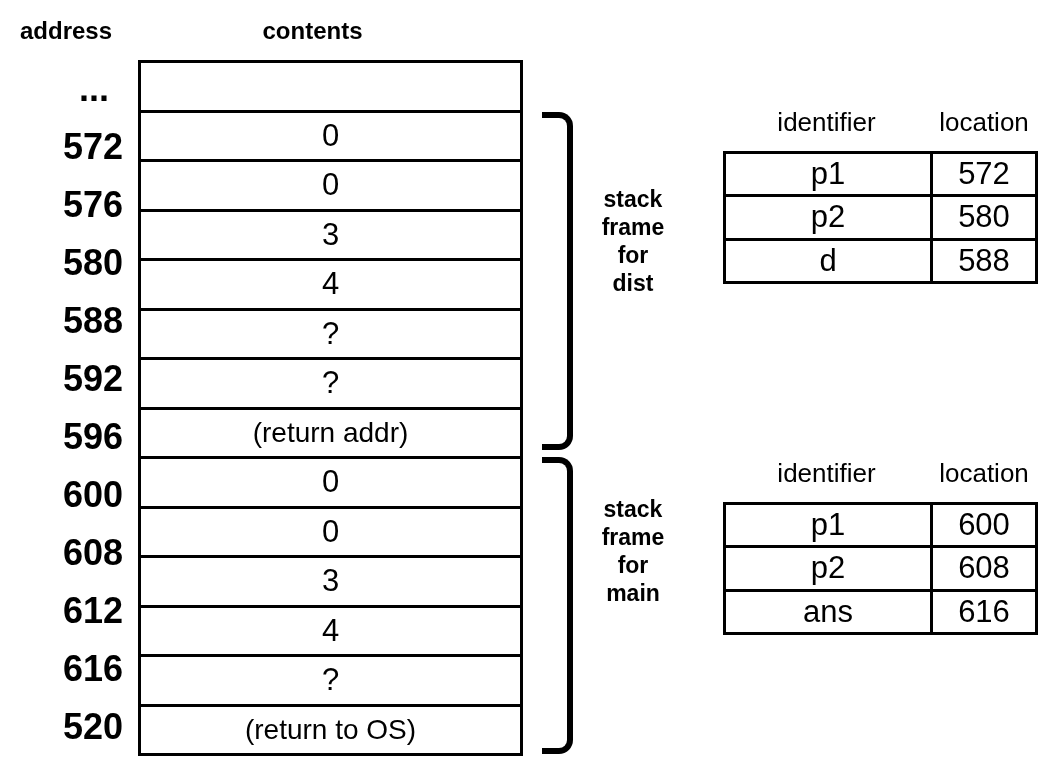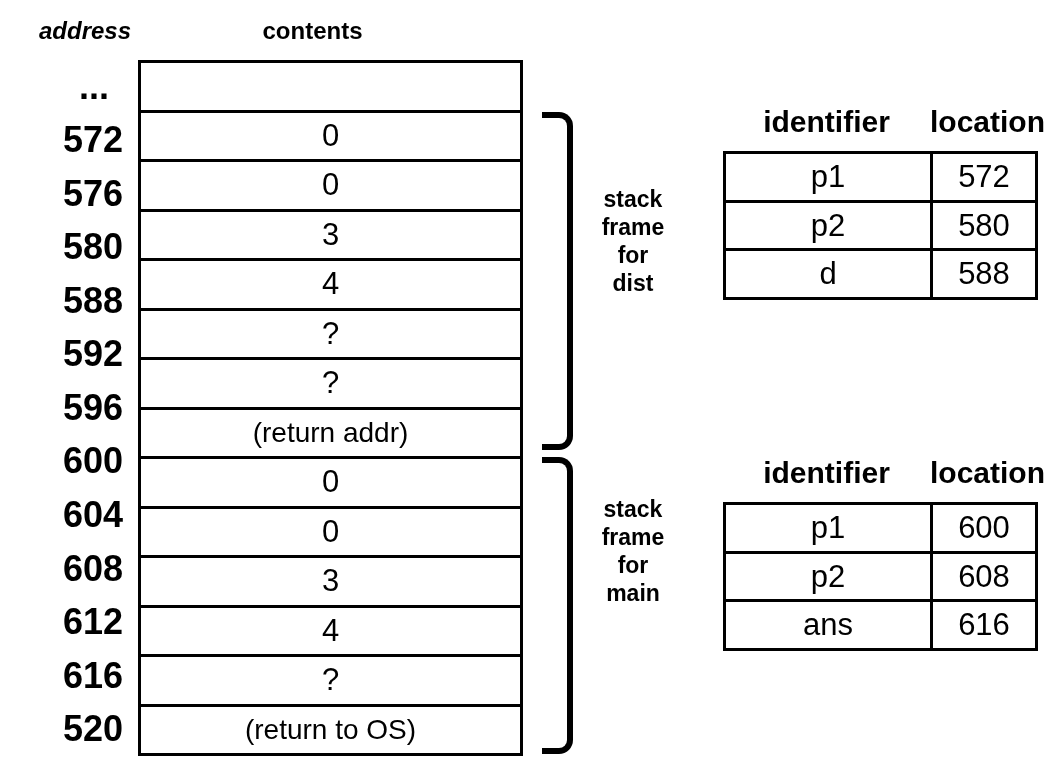--- a/index.html
+++ b/index.html
@@ -14,21 +14,21 @@
   }
 
   
   .col-hdr {
     position: absolute;
     top: 18px;
     font-weight: bold;
     font-size: 24px;
     line-height: 26px;
   }
-  #hdr-address { left: 39px; font-style: italic; }
+  #hdr-address { left: 20px; }
   #hdr-contents { left: 120px; width: 385px; text-align: center; }
 
   
   .addr-col {
     position: absolute;
     left: 0; top: 60px;
     width: 123px; height: 696px;
     display: flex; flex-direction: column;
   }
   .addr-cell {
@@ -80,30 +80,30 @@
   }
   #frame-label-dist { top: 185px; }
   #frame-label-main { top: 495px; }
 
   
   .symtab { position: absolute; width: 315px; }
   #symtab-dist { left: 723px; top: 110px; }
   #symtab-main { left: 723px; top: 461px; }
   .symtab-headers {
     display: flex;
-    font-weight: bold; font-size: 30px;
+    font-weight: normal; font-size: 26px;
     height: 24px; line-height: 24px;
     margin-bottom: 17px;
     align-items: flex-end;
   }
   .symtab-headers .h-id  { width: 207px; text-align: center; }
   .symtab-headers .h-loc { width: 108px; text-align: center; }
   .symtab-box {
     box-sizing: border-box;
-    width: 315px; height: 149px;
+    width: 315px; height: 133px;
     border: 3px solid #000;
     display: flex; flex-direction: column;
     background: #fff;
   }
   .symtab-row {
     flex: 1;
     display: flex;
     border-bottom: 3px solid #000;
   }
   .symtab-row:last-child { border-bottom: none; }
@@ -124,21 +124,20 @@
 
   <div class="addr-col">
     <div class="addr-cell dots">...</div>
     <div class="addr-cell">572</div>
     <div class="addr-cell">576</div>
     <div class="addr-cell">580</div>
     <div class="addr-cell">588</div>
     <div class="addr-cell">592</div>
     <div class="addr-cell">596</div>
     <div class="addr-cell">600</div>
-    <div class="addr-cell">604</div>
     <div class="addr-cell">608</div>
     <div class="addr-cell">612</div>
     <div class="addr-cell">616</div>
     <div class="addr-cell">520</div>
   </div>
 
   <div class="mem-table">
     <div class="mem-row"></div>
     <div class="mem-row">0</div>
     <div class="mem-row">0</div>

